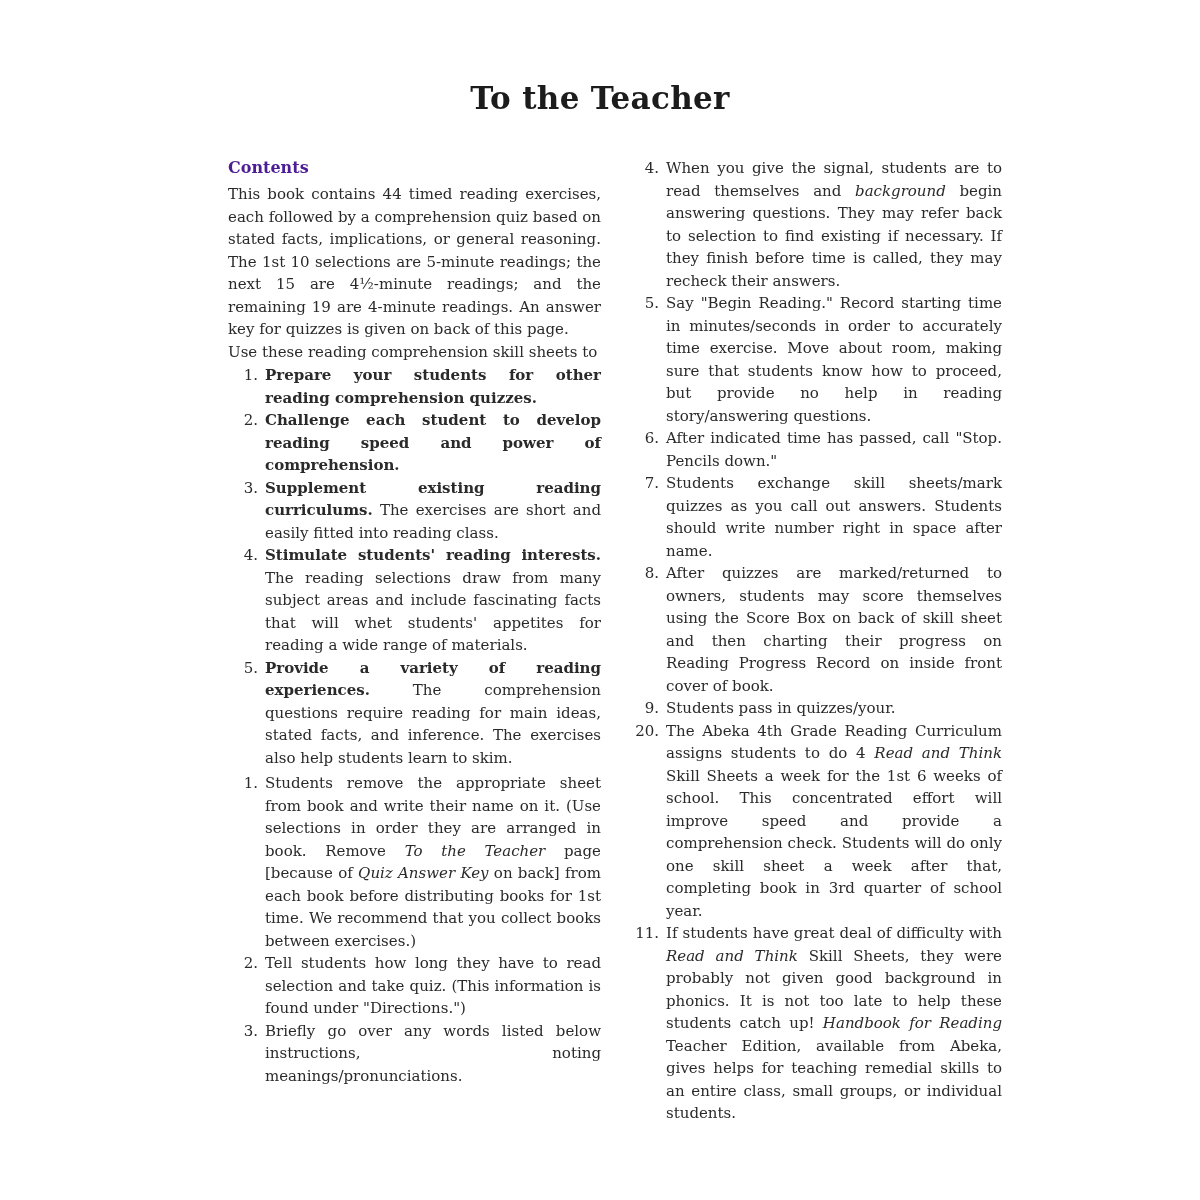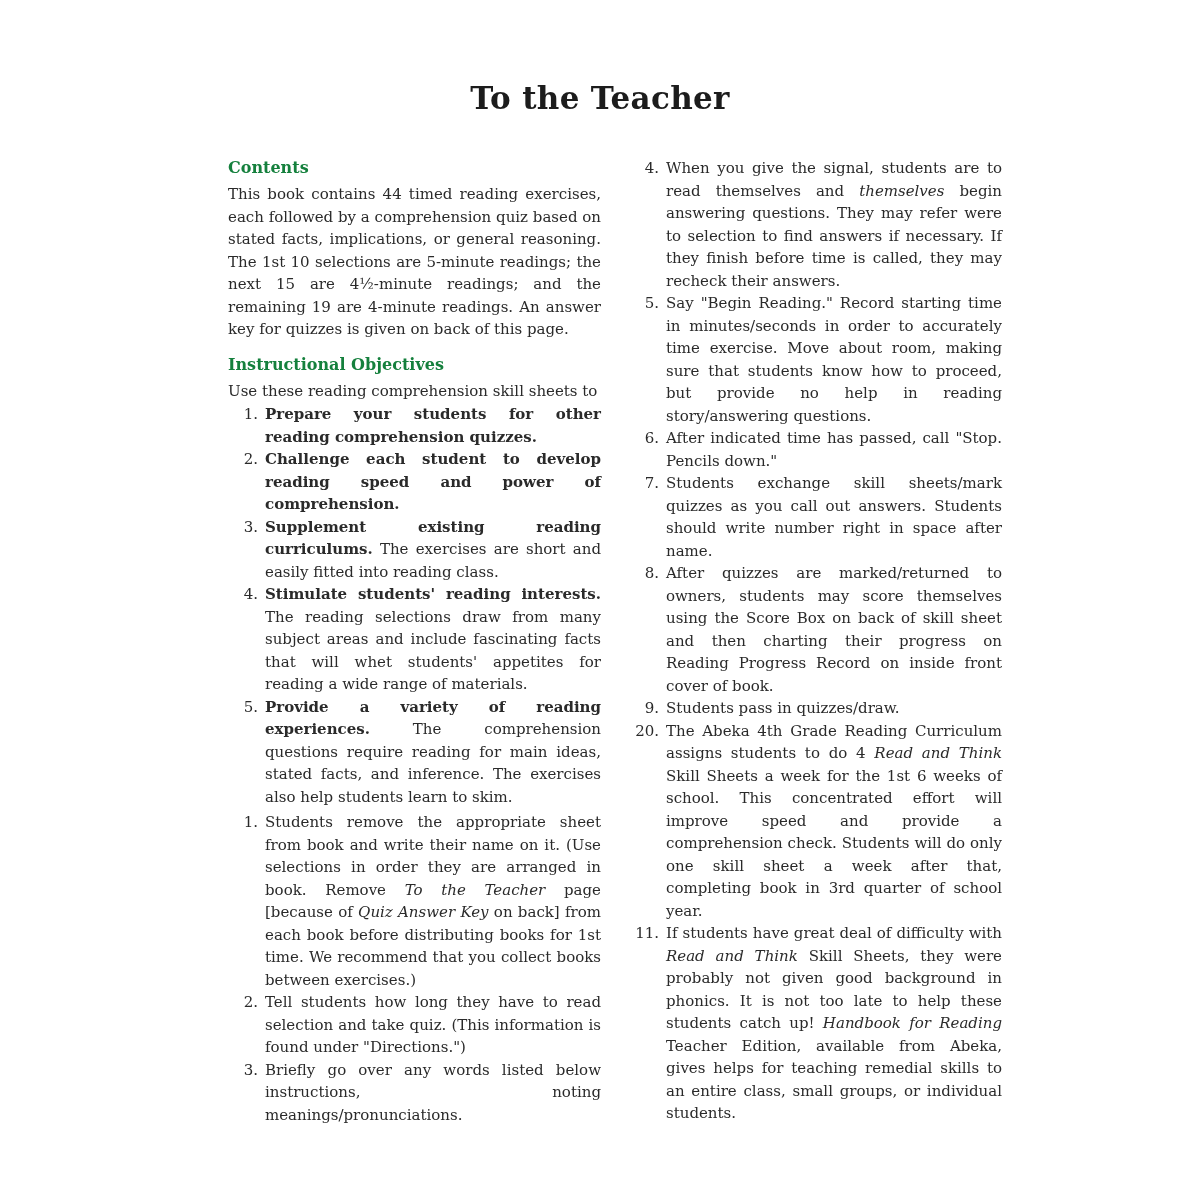--- a/index.html
+++ b/index.html
@@ -30,42 +30,41 @@
     align-items: flex-start;
   }
   .col {
     flex: 1 1 0;
     font-size: 15px;
     line-height: 1.5;
   }
   .section-heading {
     font-size: 16px;
     font-weight: 700;
-    color: #15803d;
+    color: #4c1d95;
     margin: 12px 0 3px 0;
   }
   .col .section-heading:first-child { margin-top: 0; }
   .paragraph { margin: 0; text-align: justify; }
   .list { margin: 1px 0 3px 0; }
   .list-item { display: flex; margin: 0; }
   .list-number { flex: 0 0 30px; text-align: right; padding-right: 7px; }
   .list-body { flex: 1 1 auto; text-align: justify; }
   .bold { font-weight: 700; }
   .italic { font-style: italic; }
 </style>
 </head>
 <body>
 
 <div class="page">
   <h1 class="title">To the Teacher</h1>
   <div class="content">
     <div class="col">
         <h2 class="section-heading">Contents</h2>
         <p class="paragraph"><span class="">This book contains 44 timed reading exercises, each followed by a comprehension quiz based on stated facts, implications, or general reasoning. The 1st 10 selections are 5-minute readings; the next 15 are 4½-minute readings; and the remaining 19 are 4-minute readings. An answer key for quizzes is given on back of this page.</span></p>
-        <h2 class="section-heading">Instructional Objectives</h2>
         <p class="paragraph"><span class="">Use these reading comprehension skill sheets to</span></p>
         <div class="list">
           <div class="list-item">
             <span class="list-number">1.</span>
             <span class="list-body"><span class="bold ">Prepare your students for other reading comprehension quizzes.</span></span>
           </div>
           <div class="list-item">
             <span class="list-number">2.</span>
             <span class="list-body"><span class="bold ">Challenge each student to develop reading speed and power of comprehension.</span></span>
           </div>
@@ -94,41 +93,41 @@
           <div class="list-item">
             <span class="list-number">3.</span>
             <span class="list-body"><span class="">Briefly go over any words listed below instructions, noting meanings/pronunciations.</span></span>
           </div>
         </div>
       </div>
     <div class="col">
         <div class="list">
           <div class="list-item">
             <span class="list-number">4.</span>
-            <span class="list-body"><span class="">When you give the signal, students are to read themselves and </span><span class="italic">themselves</span><span class=""> begin answering questions. They may refer were to selection to find answers if necessary. If they finish before time is called, they may recheck their answers.</span></span>
+            <span class="list-body"><span class="">When you give the signal, students are to read themselves and </span><span class="italic">background</span><span class=""> begin answering questions. They may refer back to selection to find existing if necessary. If they finish before time is called, they may recheck their answers.</span></span>
           </div>
           <div class="list-item">
             <span class="list-number">5.</span>
             <span class="list-body"><span class="">Say "Begin Reading." Record starting time in minutes/seconds in order to accurately time exercise. Move about room, making sure that students know how to proceed, but provide no help in reading story/answering questions.</span></span>
           </div>
           <div class="list-item">
             <span class="list-number">6.</span>
             <span class="list-body"><span class="">After indicated time has passed, call "Stop. Pencils down."</span></span>
           </div>
           <div class="list-item">
             <span class="list-number">7.</span>
             <span class="list-body"><span class="">Students exchange skill sheets/mark quizzes as you call out answers. Students should write number right in space after name.</span></span>
           </div>
           <div class="list-item">
             <span class="list-number">8.</span>
             <span class="list-body"><span class="">After quizzes are marked/returned to owners, students may score themselves using the Score Box on back of skill sheet and then charting their progress on Reading Progress Record on inside front cover of book.</span></span>
           </div>
           <div class="list-item">
             <span class="list-number">9.</span>
-            <span class="list-body"><span class="">Students pass in quizzes/draw.</span></span>
+            <span class="list-body"><span class="">Students pass in quizzes/your.</span></span>
           </div>
           <div class="list-item">
             <span class="list-number">20.</span>
             <span class="list-body"><span class="">The Abeka 4th Grade Reading Curriculum assigns students to do 4 </span><span class="italic">Read and Think</span><span class=""> Skill Sheets a week for the 1st 6 weeks of school. This concentrated effort will improve speed and provide a comprehension check. Students will do only one skill sheet a week after that, completing book in 3rd quarter of school year.</span></span>
           </div>
           <div class="list-item">
             <span class="list-number">11.</span>
             <span class="list-body"><span class="">If students have great deal of difficulty with </span><span class="italic">Read and Think</span><span class=""> Skill Sheets, they were probably not given good background in phonics. It is not too late to help these students catch up! </span><span class="italic">Handbook for Reading</span><span class=""> Teacher Edition, available from Abeka, gives helps for teaching remedial skills to an entire class, small groups, or individual students.</span></span>
           </div>
         </div>

